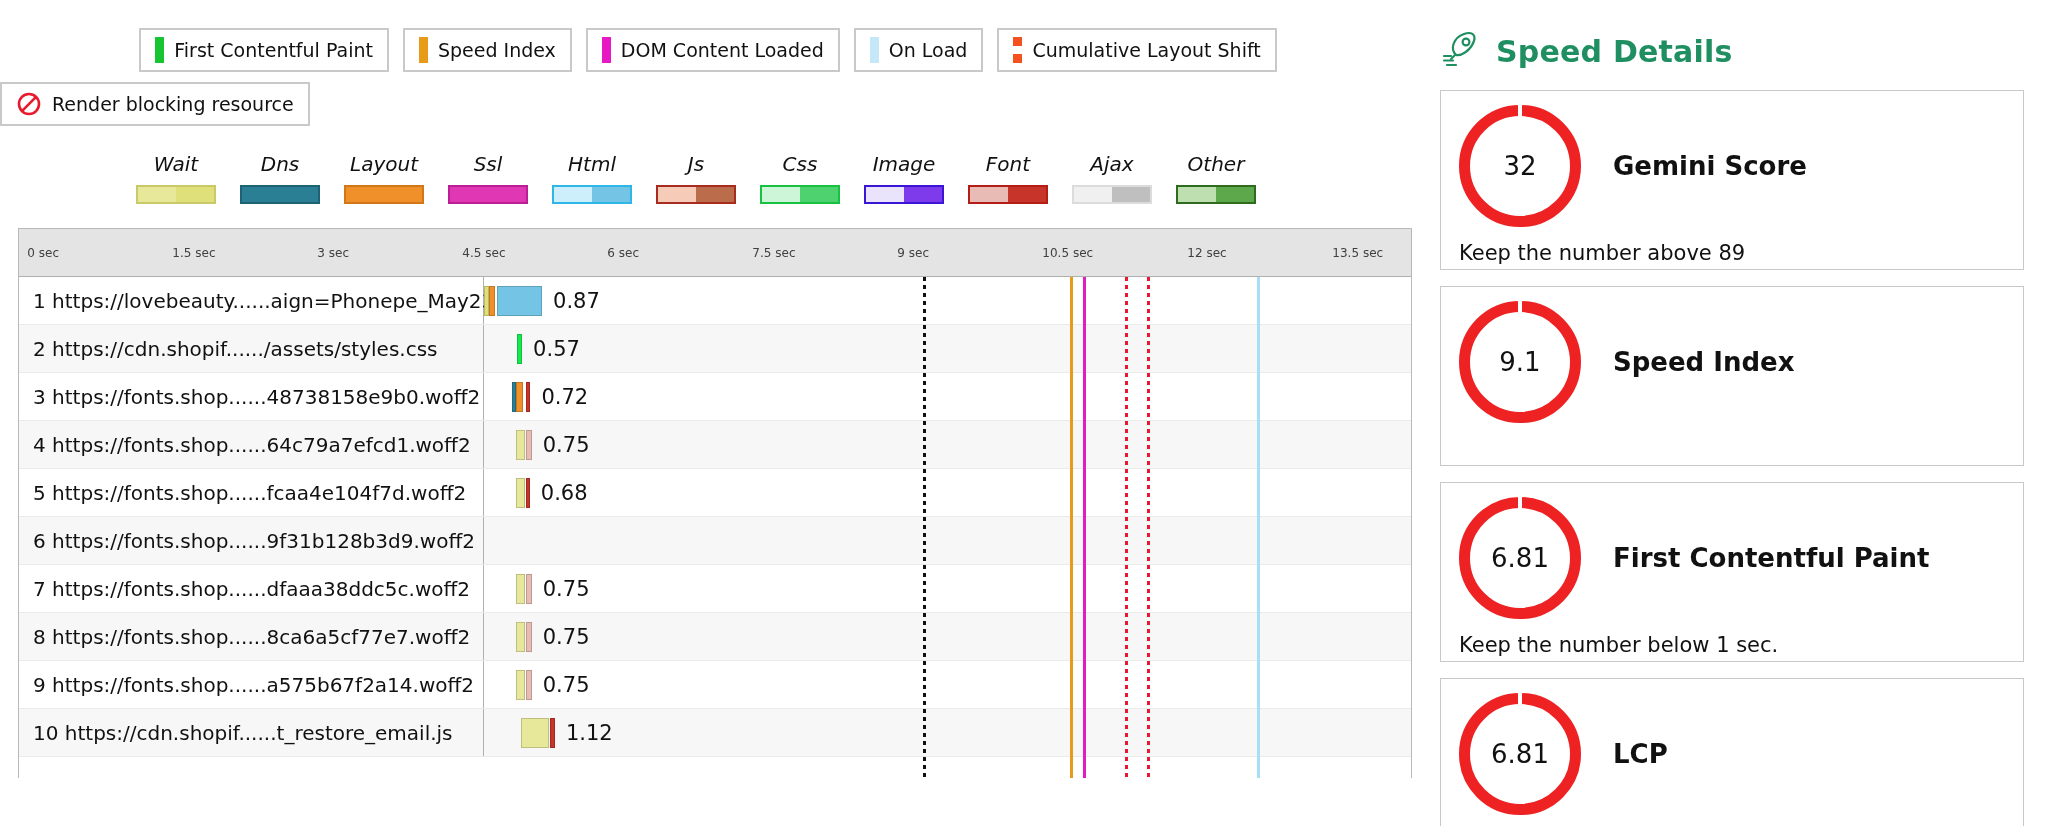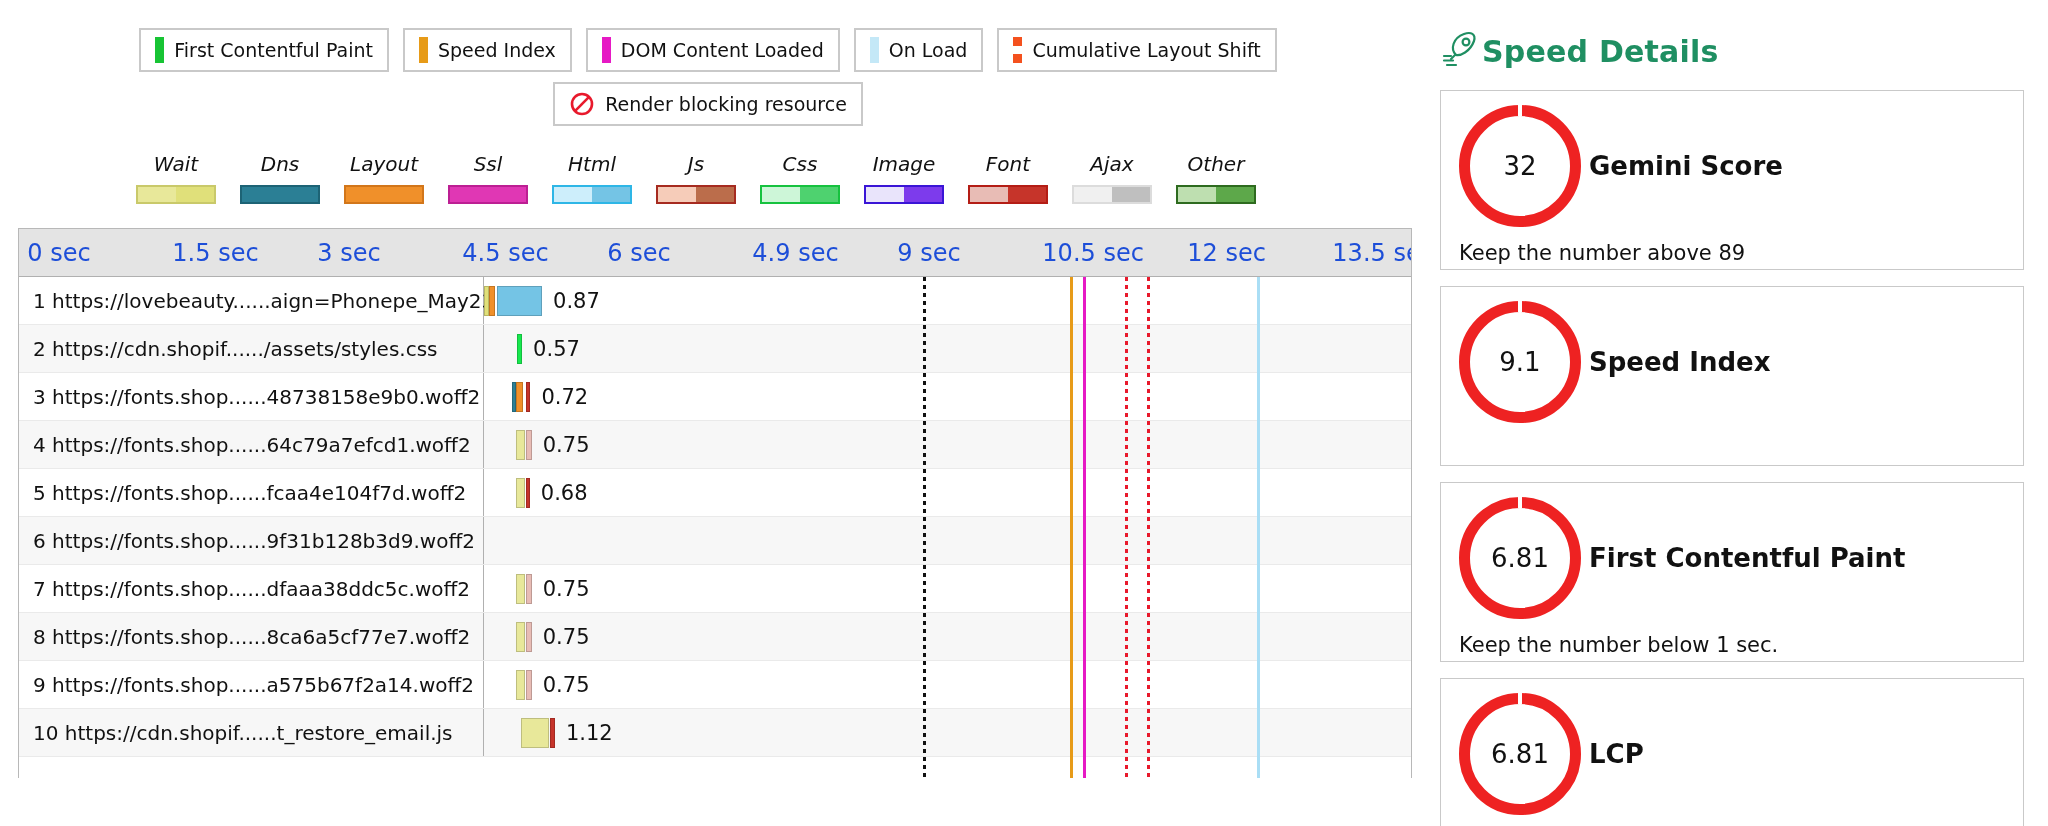--- a/index.html
+++ b/index.html
@@ -25,21 +25,21 @@
     margin:14px 0 0 0;
     letter-spacing:0.2px;
   }
 
   
   #metric-legend-row1 {
     display:flex; justify-content:center; align-items:center;
     gap:14px; margin-top:28px; padding:0 20px;
   }
   #metric-legend-row2 {
-    display:flex; justify-content:center; align-items:center;
+    display:flex; justify-content:flex-start; align-items:center;
     margin-top:10px;
   }
   .metric-chip {
     display:flex; align-items:center; gap:10px;
     border:2px solid #c9c9c9;
     background:#ffffff;
     padding:7px 14px;
     font-size:19px;
     color:#111;
     white-space:nowrap;
@@ -87,21 +87,21 @@
   #wf-head .url-head {
     width:465px; flex:none; display:flex; align-items:center;
     padding-left:18px; font-size:22px; color:#111;
     border-right:1px solid #b0b0b0;
   }
   #wf-head .time-head {
     flex:1; position:relative;
   }
   .tick {
     position:absolute; top:50%; transform:translateY(-50%);
-    font-size:24px; color:#1d4ed8; white-space:nowrap;
+    font-size:12px; color:#404040; white-space:nowrap;
   }
 
   #wf-body { position:relative; }
   .wf-row {
     display:flex; height:48px; border-bottom:1px solid #eaeaea;
     position:relative; z-index:2;
   }
   .wf-row.alt { background:#f7f7f7; }
   .wf-url {
     width:465px; flex:none; display:flex; align-items:center;
@@ -131,33 +131,33 @@
   .vline.dotted-red {
     width:3px;
     background-image:repeating-linear-gradient(to bottom,#e8192c 0 4px, transparent 4px 8px);
   }
 
   
   #right-col {
     position:absolute; left:1432px; top:0; width:616px; height:826px;
     padding:28px 24px 0 8px;
   }
-  #sd-header { display:flex; align-items:center; }
+  #sd-header { display:flex; align-items:center; gap:14px; }
   #sd-title {
     font-size:30px; font-weight:bold; color:#1f8f62; letter-spacing:.2px;
   }
   .sd-card {
     border:1px solid #c9c9c9;
     background:#fff;
     margin-top:16px;
     padding:14px 18px 12px 18px;
     height:180px;
     position:relative;
   }
-  .sd-top { display:flex; align-items:center; gap:8px; }
+  .sd-top { display:flex; align-items:center; gap:32px; }
   .gauge {
     width:122px; height:122px; flex:none; position:relative;
   }
   .gauge .ring {
     position:absolute; inset:0; border-radius:50%;
     border:11px solid #ee2222;
   }
   .gauge .notch {
     position:absolute; left:50%; top:-1px; margin-left:-2px;
     width:4px; height:12px; background:#ffffff;
@@ -293,21 +293,21 @@
     </div>
 
   <div id="waterfall">
     <div id="wf-head">
       <div class="time-head" id="tick-host">
           <span class="tick" style="left:0.6%">0 sec</span>
           <span class="tick" style="left:11.016666666666666%">1.5 sec</span>
           <span class="tick" style="left:21.433333333333334%">3 sec</span>
           <span class="tick" style="left:31.85%">4.5 sec</span>
           <span class="tick" style="left:42.266666666666666%">6 sec</span>
-          <span class="tick" style="left:52.68333333333334%">4.9 sec</span>
+          <span class="tick" style="left:52.68333333333334%">7.5 sec</span>
           <span class="tick" style="left:63.1%">9 sec</span>
           <span class="tick" style="left:73.51666666666665%">10.5 sec</span>
           <span class="tick" style="left:83.93333333333332%">12 sec</span>
           <span class="tick" style="left:94.35%">13.5 sec</span>
         </div>
     </div>
     <div id="wf-body">
         <div class="wf-row">
           <span class="wf-url">1 https://lovebeauty......aign=Phonepe_May23</span>
           <span class="wf-track">

